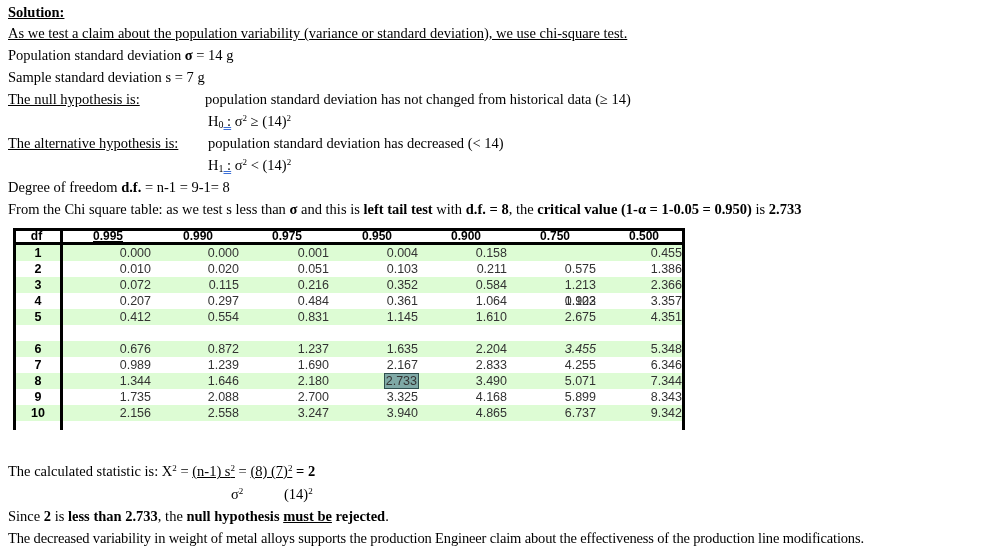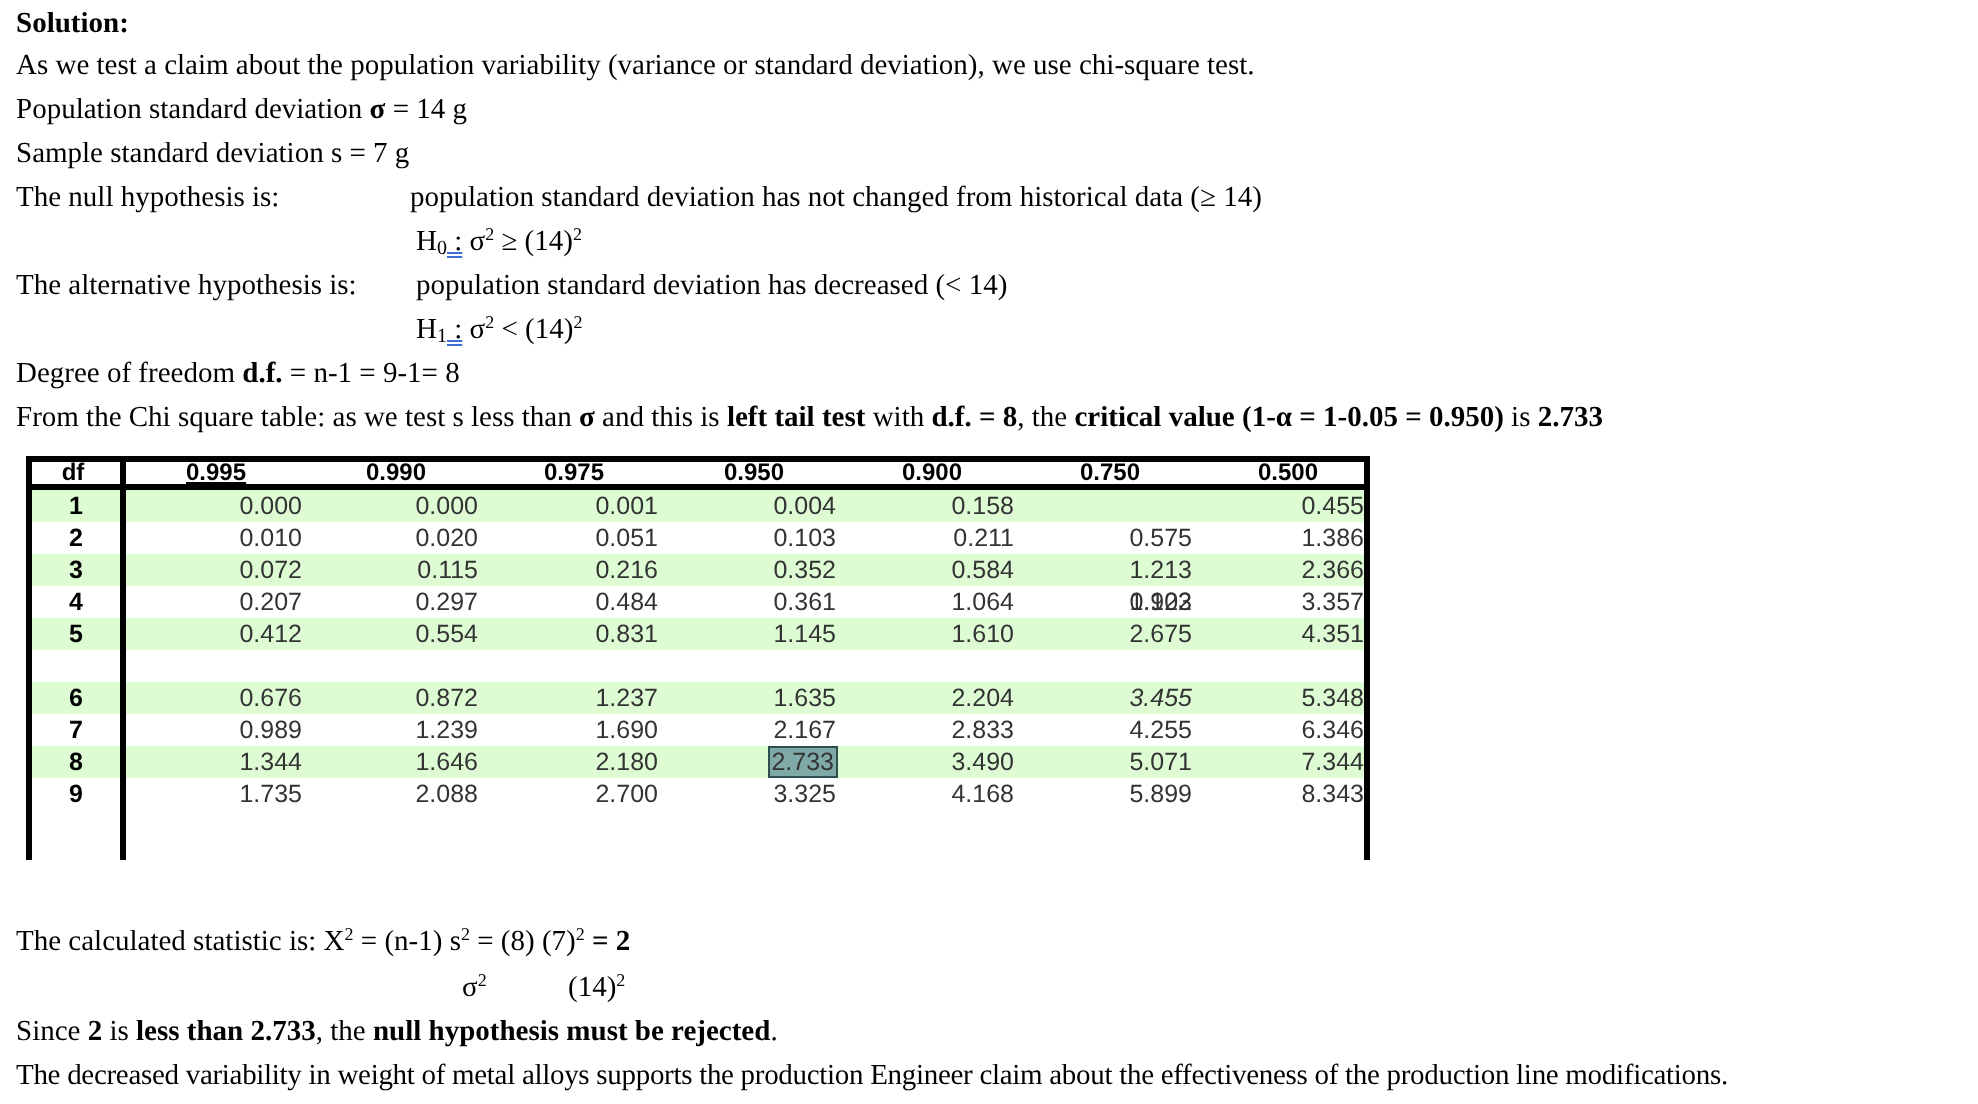--- a/index.html
+++ b/index.html
@@ -1,21 +1,21 @@
 <!DOCTYPE html>
 <html><head>
 <meta charset="utf-8">
 <style>
   html, body { margin: 0; padding: 0; background: #ffffff; }
   body {
     width: 989px; height: 552px; position: relative; overflow: hidden;
     font-family: "Liberation Serif", serif; font-size: 14.5px; color: #000;
   }
   .line { position: absolute; left: 8px; white-space: nowrap; line-height: 18px; }
-  .u { }
+  .u { text-decoration: underline; }
   .b { font-weight: bold; }
   .dbl { text-decoration: underline double #3b6fd6; }
   sup { font-size: 9px; vertical-align: 5px; line-height: 0; }
   sub { font-size: 10px; vertical-align: -2px; line-height: 0; }
 
   
   .chi-table {
     position: absolute; left: 13px; top: 228px; width: 672px; height: 202px;
     font-family: "Liberation Sans", sans-serif; font-size: 12.5px;
   }
@@ -152,20 +152,30 @@
   <div class="row" style="top:161px;">
     <span class="dfcell">9</span>
     <span class="cell" style="left:90px; width:45px;">1.735</span>
     <span class="cell" style="left:178px; width:45px;">2.088</span>
     <span class="cell" style="left:268px; width:45px;">2.700</span>
     <span class="cell" style="left:357px; width:45px;">3.325</span>
     <span class="cell" style="left:446px; width:45px;">4.168</span>
     <span class="cell" style="left:535px; width:45px;">5.899</span>
     <span class="cell" style="left:620px; width:46px;">8.343</span>
   </div>
+  <div class="row green" style="top:177px;">
+    <span class="dfcell">10</span>
+    <span class="cell" style="left:90px; width:45px;">2.156</span>
+    <span class="cell" style="left:178px; width:45px;">2.558</span>
+    <span class="cell" style="left:268px; width:45px;">3.247</span>
+    <span class="cell" style="left:357px; width:45px;">3.940</span>
+    <span class="cell" style="left:446px; width:45px;">4.865</span>
+    <span class="cell" style="left:535px; width:45px;">6.737</span>
+    <span class="cell" style="left:620px; width:46px;">9.342</span>
+  </div>
 
   <span class="hdr" style="left:0; width:47px; text-align:center;">df</span>
   <span class="hdr" style="left:80px;text-decoration:underline;">0.995</span>
   <span class="hdr" style="left:170px;">0.990</span>
   <span class="hdr" style="left:259px;">0.975</span>
   <span class="hdr" style="left:349px;">0.950</span>
   <span class="hdr" style="left:438px;">0.900</span>
   <span class="hdr" style="left:527px;">0.750</span>
   <span class="hdr" style="left:616px;">0.500</span>
 

